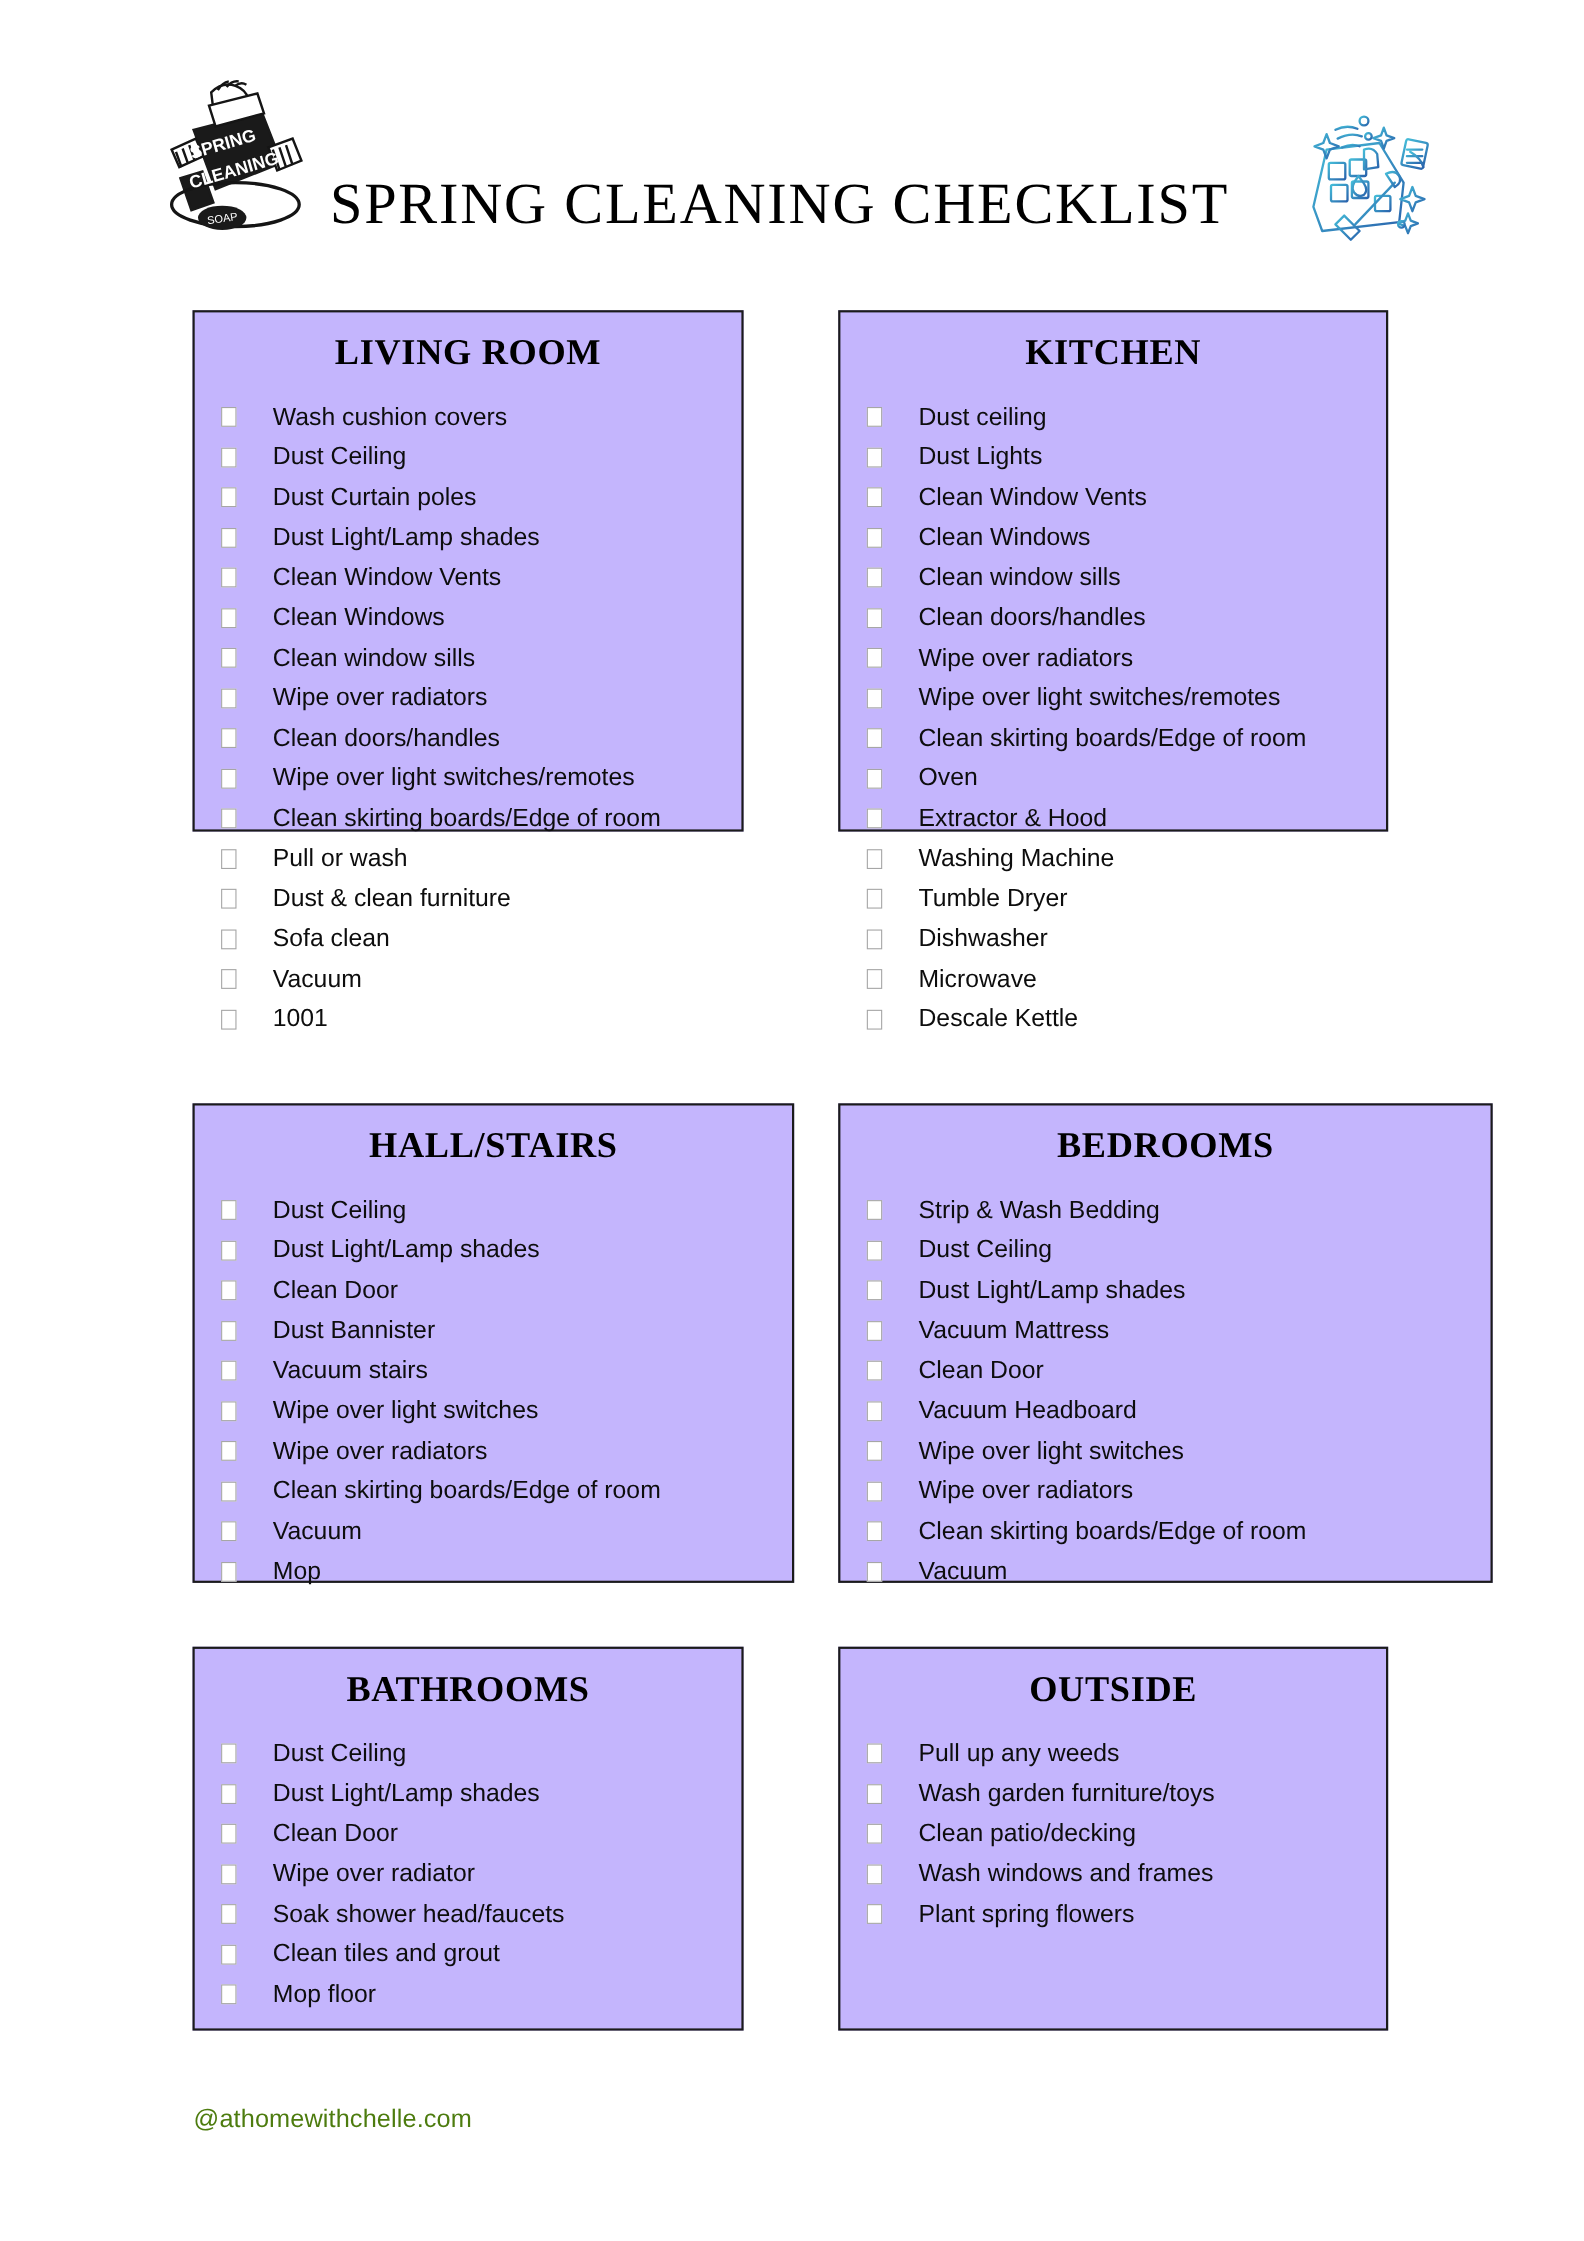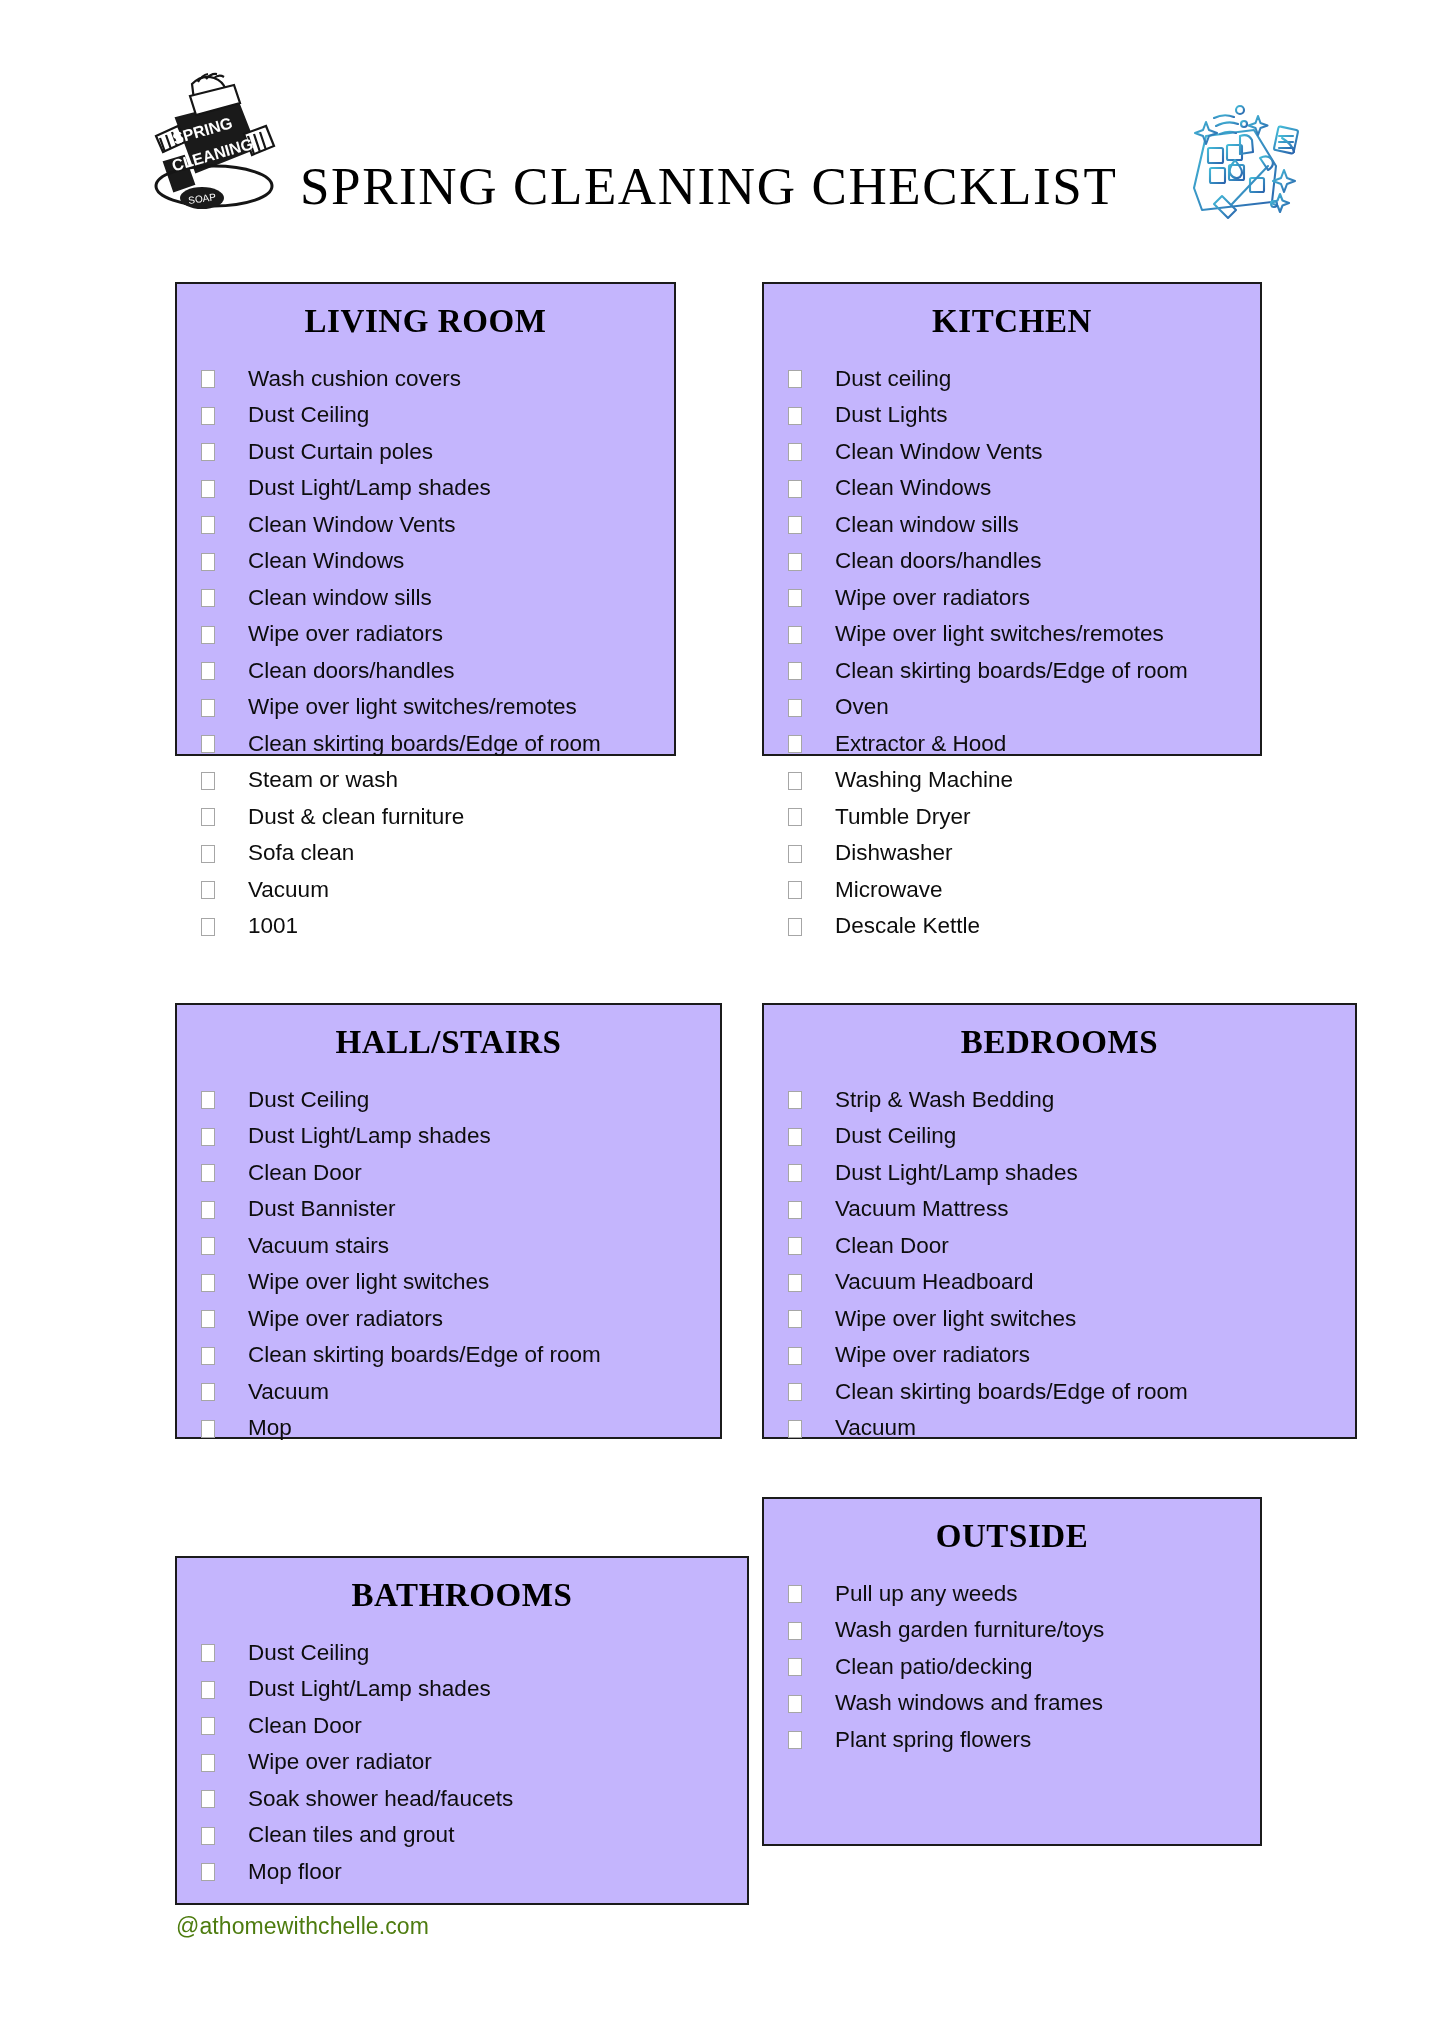--- a/index.html
+++ b/index.html
@@ -101,21 +101,21 @@
     font-family: "Liberation Sans", sans-serif;
     font-size: 22.5px;
     color: #0d0d0d;
     white-space: nowrap;
     line-height: 1.1;
   }
 
   
   #box-living-room { left: 175px;  top: 282px;  width: 501px;  height: 474px; }
   #box-hall-stairs { left: 175px;  top: 1003px; width: 547px;  height: 436px; }
-  #box-bathrooms   { left: 175px;  top: 1556px; width: 574px;  height: 349px; }
+  #box-bathrooms   { left: 175px;  top: 1497px; width: 501px;  height: 349px; }
   
   #box-kitchen     { left: 762px;  top: 282px;  width: 500px;  height: 474px; }
   #box-bedrooms    { left: 762px;  top: 1003px; width: 595px;  height: 436px; }
   #box-outside     { left: 762px;  top: 1497px; width: 500px;  height: 349px; }
 
   
   .footer-handle {
     position: absolute;
     left: 176px;
     top: 1913px;
@@ -256,21 +256,21 @@
       <li class="item-row">
           <span class="checkbox"></span>
           <span class="item-label">Wipe over light switches/remotes</span>
         </li>
       <li class="item-row">
           <span class="checkbox"></span>
           <span class="item-label">Clean skirting boards/Edge of room</span>
         </li>
       <li class="item-row">
           <span class="checkbox"></span>
-          <span class="item-label">Steam or wash</span>
+          <span class="item-label">Pull or wash</span>
         </li>
       <li class="item-row">
           <span class="checkbox"></span>
           <span class="item-label">Dust &amp; clean furniture</span>
         </li>
       <li class="item-row">
           <span class="checkbox"></span>
           <span class="item-label">Sofa clean</span>
         </li>
       <li class="item-row">

